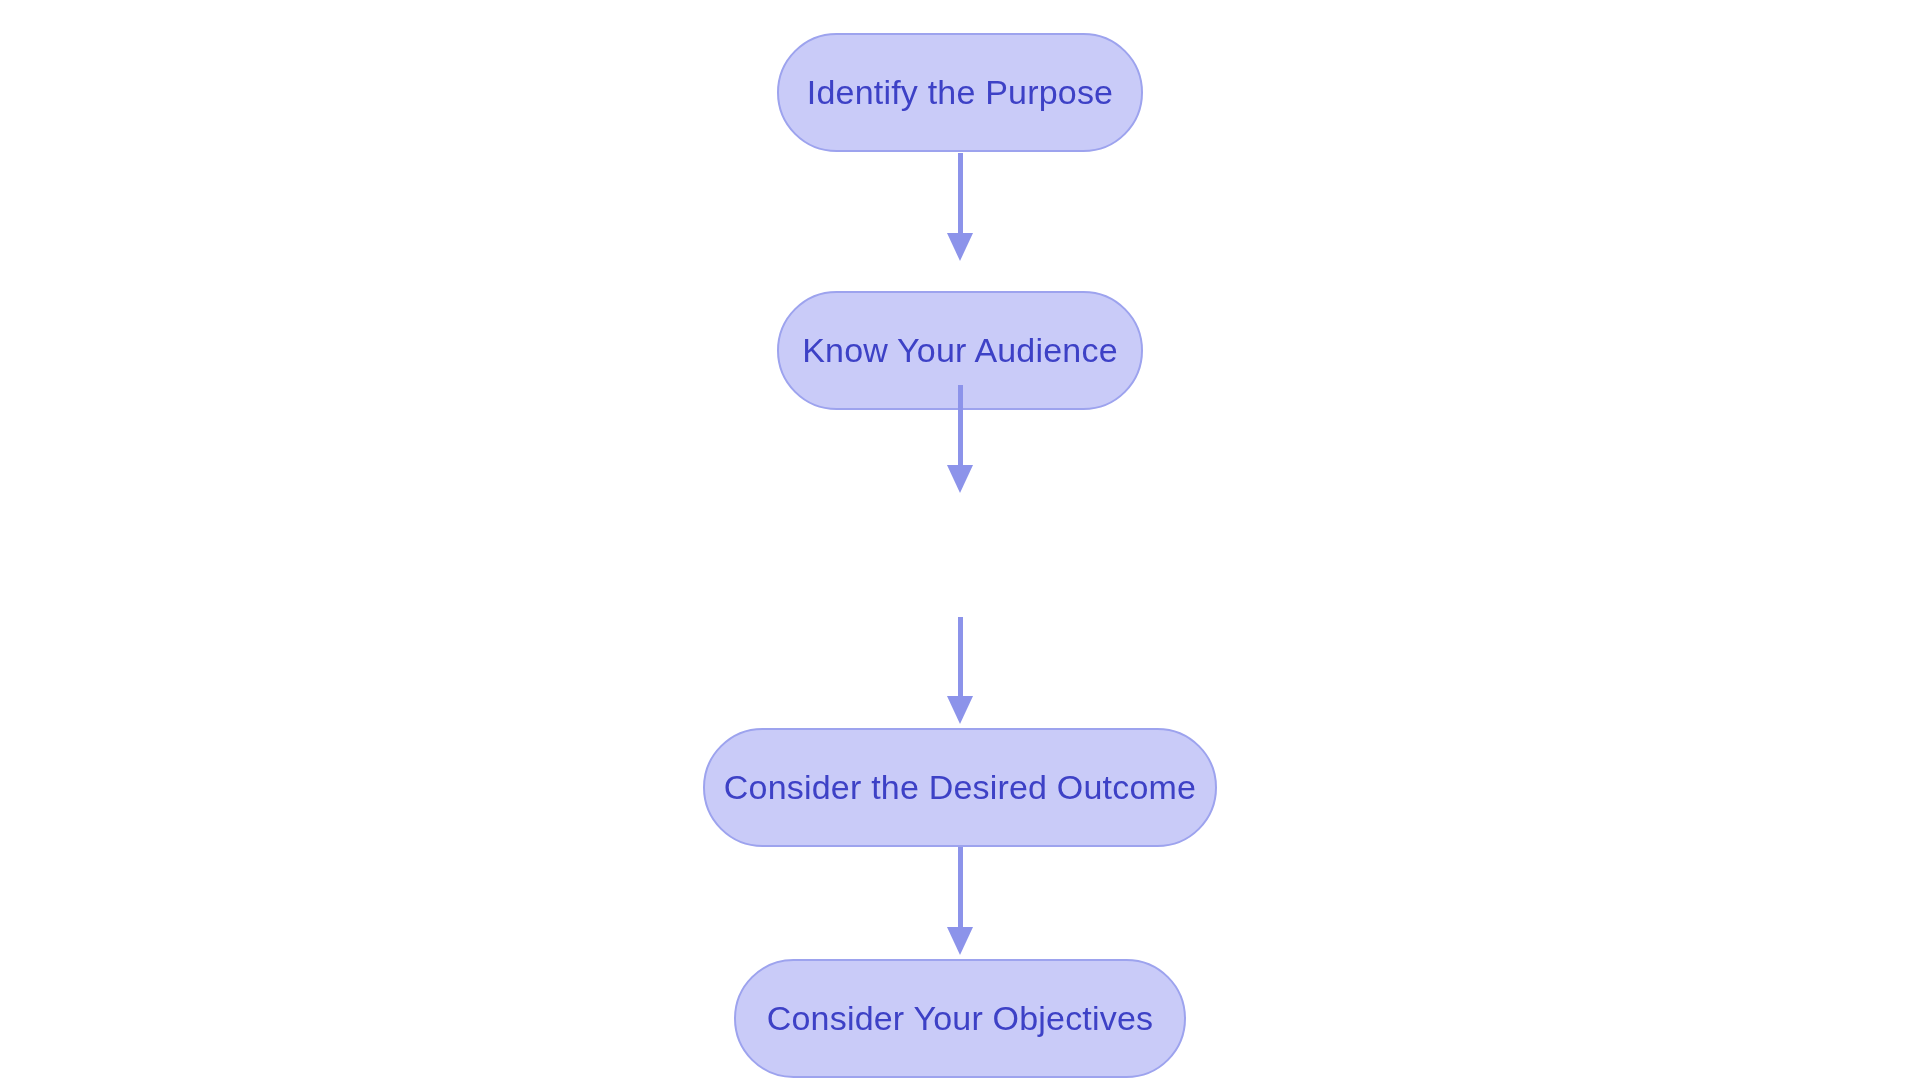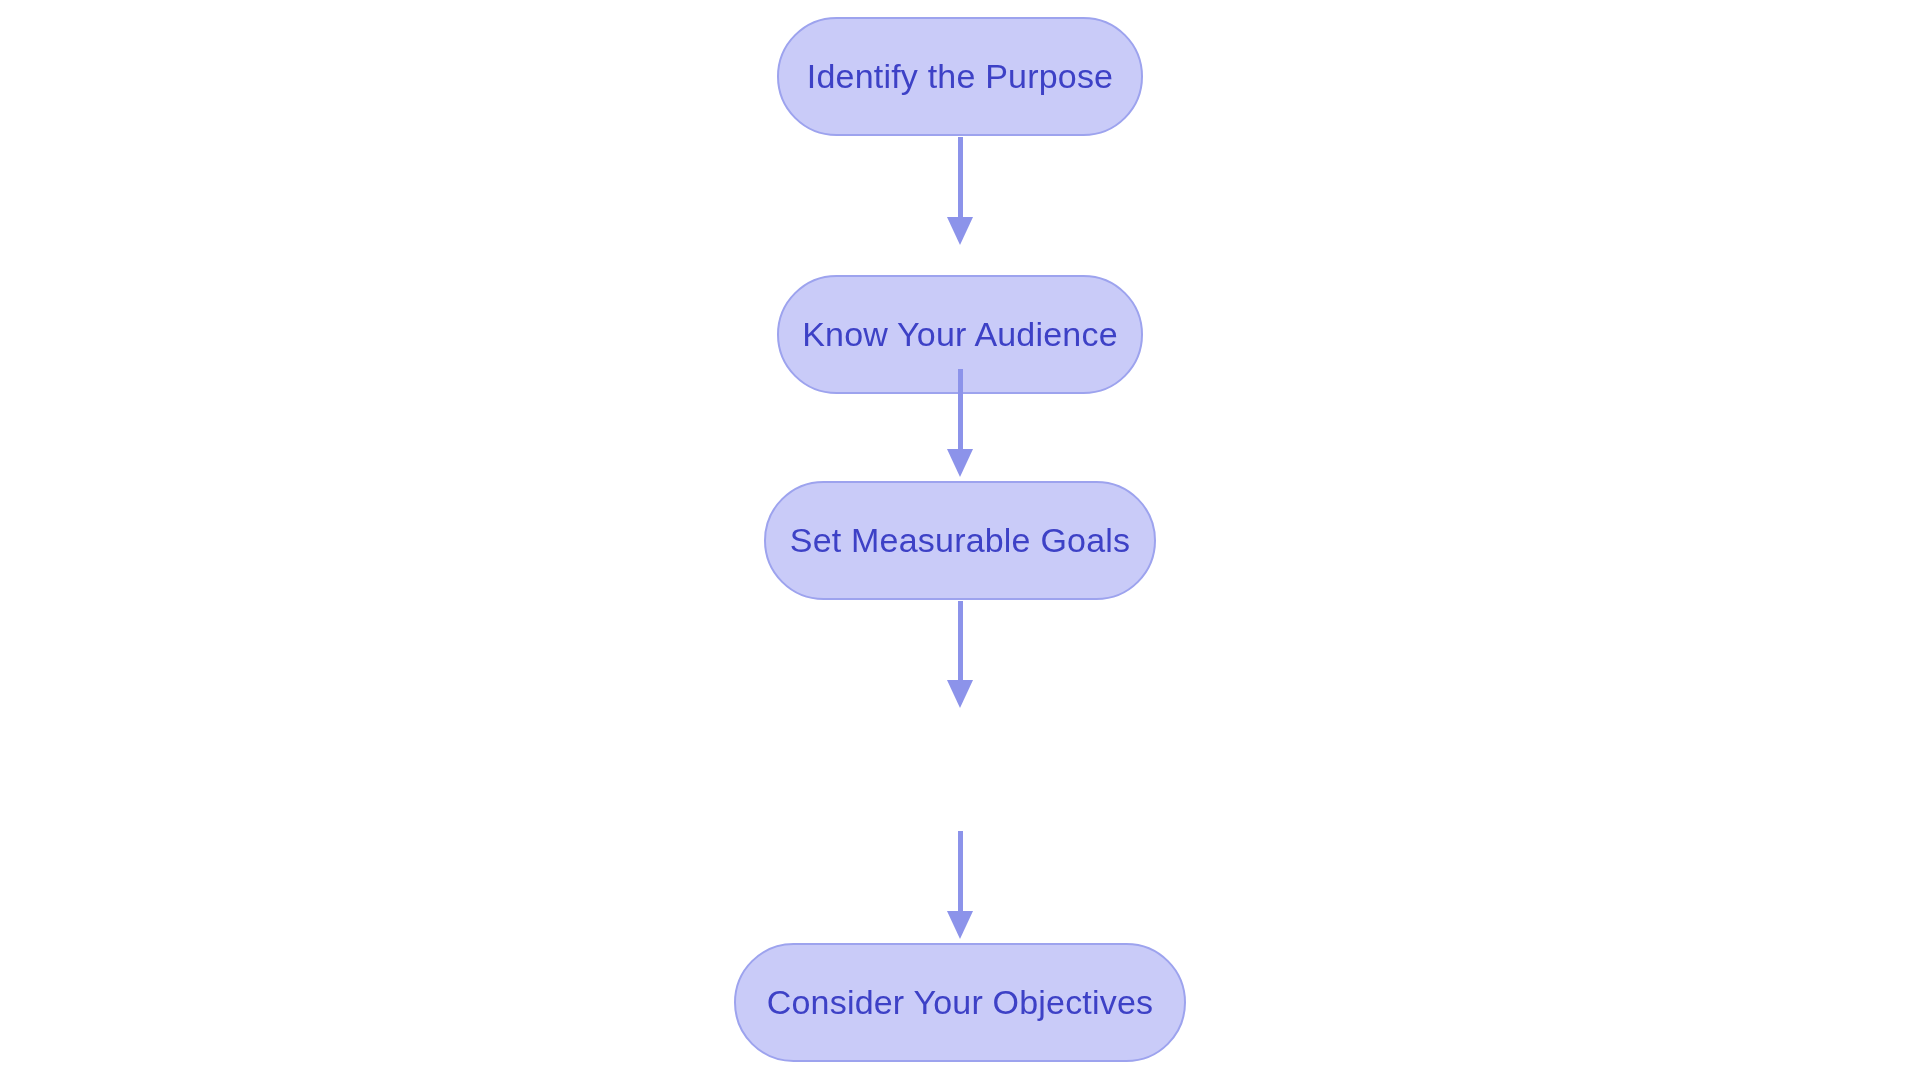--- a/index.html
+++ b/index.html
@@ -6,21 +6,21 @@
     --node-fill:#c9cbf8;
     --node-border:#9da3ee;
     --node-text:#3d41c6;
     --arrow:#8c93ea;
     --canvas:#ffffff;
   }
   *{margin:0;padding:0;box-sizing:border-box;}
   html,body{width:1920px;height:1083px;background:var(--canvas);overflow:hidden;}
   body{font-family:"Liberation Sans","DejaVu Sans",sans-serif;position:relative;}
 
-  .flowchart{position:absolute;left:0;top:0;width:1920px;height:813px;}
+  .flowchart{position:absolute;left:0;top:16px;width:1920px;height:813px;}
 
   .flow-node{
     position:absolute;
     height:119px;
     border-radius:60px;
     background:var(--node-fill);
     border:2px solid var(--node-border);
     display:flex;
     align-items:center;
     justify-content:center;
@@ -78,29 +78,29 @@
 
   <div class="flow-node n2">
     <span>Know Your Audience</span>
   </div>
 
   <div class="flow-arrow a2">
     <div class="shaft"></div>
     <div class="head"></div>
   </div>
 
-  <div class="flow-node n3">
-    <span>Set Measurable Goals</span>
-  </div>
 
   <div class="flow-arrow a3">
     <div class="shaft"></div>
     <div class="head"></div>
   </div>
 
+  <div class="flow-node n4">
+    <span>Consider the Desired Outcome</span>
+  </div>
 
   <div class="flow-arrow a4">
     <div class="shaft"></div>
     <div class="head"></div>
   </div>
 
   <div class="flow-node n5">
     <span>Consider Your Objectives</span>
   </div>
 

